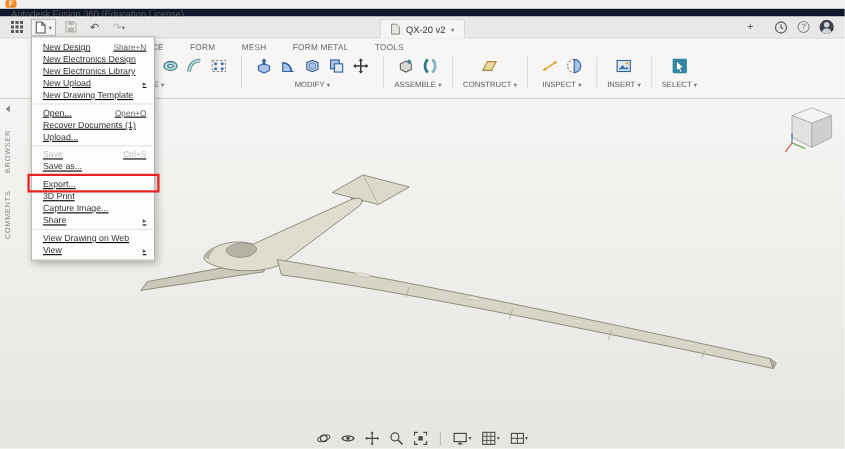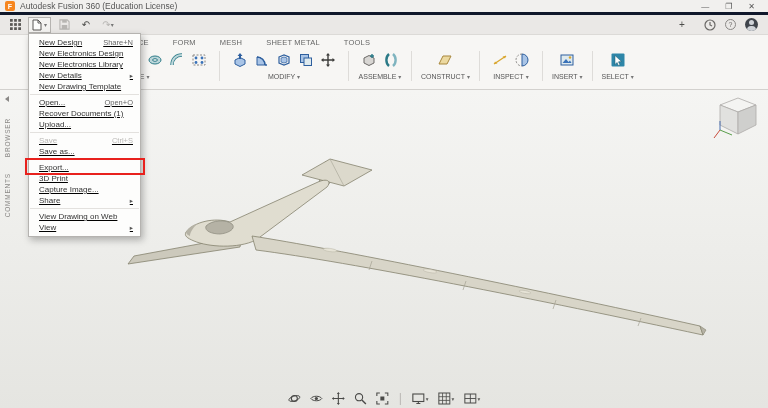--- a/index.html
+++ b/index.html
@@ -1,21 +1,21 @@
 <!DOCTYPE html>
 <html><head>
 <meta charset="utf-8">
 <style>
   * { box-sizing: border-box; }
   html,body { margin:0; padding:0; }
   body { width:768px; height:408px; overflow:hidden; font-family:"Liberation Sans", sans-serif; background:#fff; }
   .window { position:relative; width:768px; height:408px; background:#fff; }
 
   
-  .titlebar { height:15px; background:#f1f0ee; border-bottom:3px solid #0f172a; display:flex; align-items:center; padding:0 5px; }
+  .titlebar { height:15px; background:#f1f0ee; border-bottom:7px solid #0f172a; display:flex; align-items:flex-start; padding:0 5px;flex-direction:column; }
   .logo { width:10px; height:10px; border-radius:2px; background:#f6861f; color:#fff; font-size:7px; font-weight:bold; display:flex; align-items:center; justify-content:center; }
   .title-text { font-size:8.5px; color:#555; margin-left:5px; }
   .win-controls { margin-left:auto; display:flex; gap:16px; font-size:8px; color:#555; padding-right:8px; align-items:center; }
   .win-controls span { cursor:default; }
 
   
   .appbar { height:20px; background:#eae8e6; border-bottom:1px solid #dcdad7; display:flex; align-items:center; position:relative; padding:0 6px; }
   .ab-btn { height:16px; min-width:18px; display:flex; align-items:center; justify-content:center; color:#4c4c4a; font-size:10px; margin-right:4px; }
   .ab-file { border:1px solid #b6b4b1; background:#f4f3f1; padding:0 3px; gap:2px; }
   .caret { font-size:6px; color:#777; }
@@ -107,38 +107,45 @@
         <rect x="3" y="6.5" width="6" height="4.5" fill="#b7b5b2"></rect>
         <rect x="3.5" y="1" width="5" height="3" fill="#b7b5b2"></rect>
       </svg>
     </div>
     <div class="ab-btn">↶</div>
     <div class="ab-btn">
       <span class="dim">↷</span>
       <span class="caret">▾</span>
     </div>
 
+    <div class="doc-tab">
+      <svg width="9" height="11" viewBox="0 0 10 12">
+        <path d="M1 1 H6 L9 4 V11 H1 Z" fill="#e8e6e3" stroke="#8a8886" stroke-width="1"></path>
+      </svg>
+      <span>QX-20 v2</span>
+      <span class="caret">▾</span>
+    </div>
 
     <div class="ab-right">
       <div class="ab-btn">+</div>
       <svg width="12" height="12" viewBox="0 0 12 12">
         <circle cx="6" cy="6" r="5" fill="none" stroke="#6a6866" stroke-width="1.2"></circle>
         <path d="M6 3 V6 L8 7" fill="none" stroke="#6a6866" stroke-width="1.2"></path>
       </svg>
       <div class="help-badge">?</div>
       <div class="avatar"></div>
     </div>
   </div>
 
   <div class="ribbon">
     <div class="ribbon-tabs">
       <span class="ribbon-tab">SURFACE</span>
       <span class="ribbon-tab">FORM</span>
       <span class="ribbon-tab">MESH</span>
-      <span class="ribbon-tab">SHEET METAL</span>
+      <span class="ribbon-tab">FORM METAL</span>
       <span class="ribbon-tab">TOOLS</span>
     </div>
     <div class="ribbon-tools">
 
       <div class="rgroup">
         <div class="ricons">
           <div class="rcell">
             <svg width="16" height="16" viewBox="0 0 16 16">
               <rect x="2" y="3" width="11" height="10" fill="#dfeaee" stroke="#2b7a87"></rect>
               <path d="M4 11 L11 5" stroke="#2b7a87" stroke-width="1.3"></path>
@@ -437,21 +444,21 @@
       <span>New Design</span>
       <span class="shortcut">Share+N</span>
     </div>
     <div class="menu-item">
       <span>New Electronics Design</span>
     </div>
     <div class="menu-item">
       <span>New Electronics Library</span>
     </div>
     <div class="menu-item">
-      <span>New Details</span>
+      <span>New Upload</span>
       <span class="submenu-arrow">▸</span>
     </div>
     <div class="menu-item">
       <span>New Drawing Template</span>
     </div>
     <div class="menu-sep"></div>
     <div class="menu-item">
       <span>Open...</span>
       <span class="shortcut">Open+O</span>
     </div>

